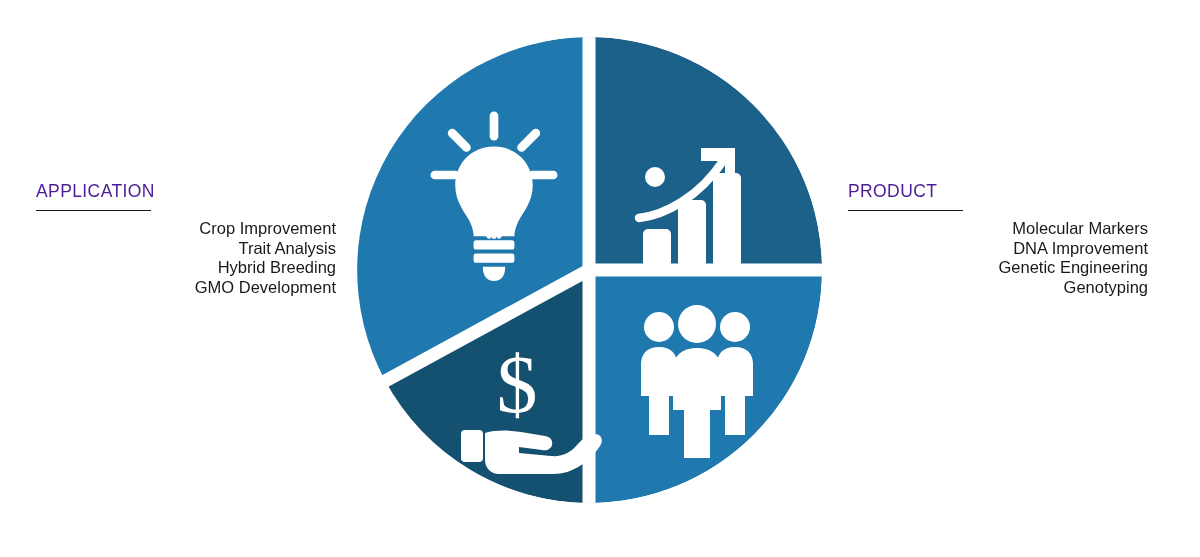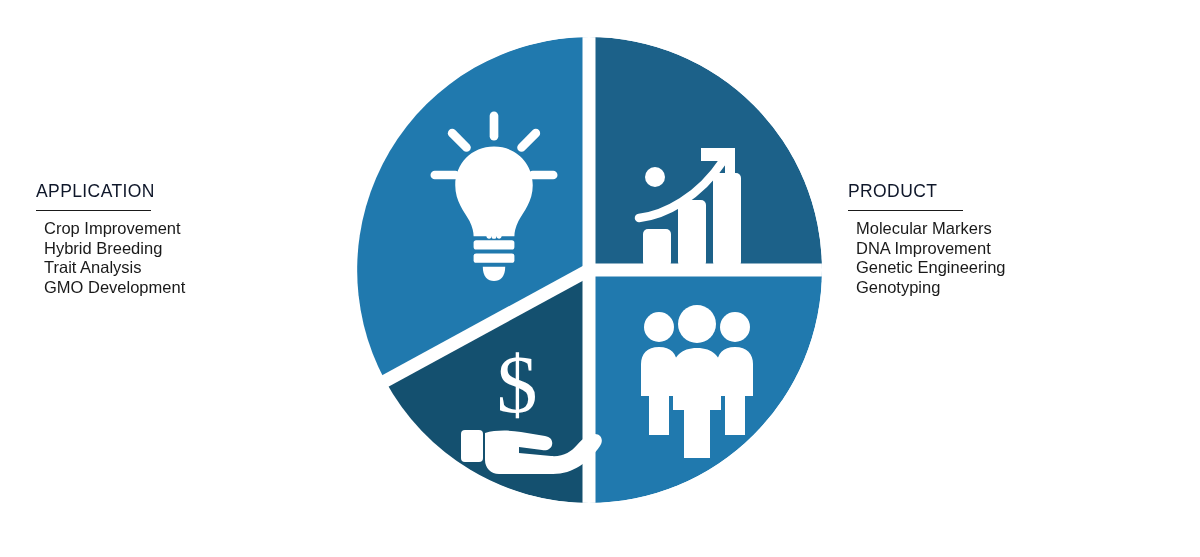--- a/index.html
+++ b/index.html
@@ -20,35 +20,36 @@
   .label-block {
     position: absolute;
     width: 300px;
   }
   #label-left  { left: 36px;  top: 182px; text-align: left; }
   #label-right { left: 848px; top: 182px; text-align: left; }
 
   .label-title {
     font-size: 17.5px;
     letter-spacing: 0.4px;
-    color: #0f172a;
+    color: #4c1d95;
     line-height: 1.1;
     white-space: nowrap;
   }
   .label-rule {
     margin-top: 9px;
     margin-bottom: 8px;
     width: 115px;
     height: 1px;
     background: #1a1a1a;
   }
   .label-list {
     list-style: none;
-    margin: 8px;
+    margin: 0;
     padding: 0;
+    text-align: right;
   }
   .label-list li {
     font-size: 16.5px;
     line-height: 19.6px;
     color: #1a1a1a;
     white-space: nowrap;
   }
 
   
   #pie-wheel {
@@ -61,22 +62,22 @@
   #pie-wheel svg { display: block; width: 100%; height: 100%; }
 </style>
 </head>
 <body style="background: rgb(255, 255, 255);">
 
 <div class="label-block" id="label-left">
   <div class="label-title">APPLICATION</div>
   <div class="label-rule"></div>
   <ul class="label-list">
     <li>Crop Improvement</li>
+    <li>Trait Analysis</li>
     <li>Hybrid Breeding</li>
-    <li>Trait Analysis</li>
     <li>GMO Development</li>
   </ul>
 </div>
 
 <div class="label-block" id="label-right">
   <div class="label-title">PRODUCT</div>
   <div class="label-rule"></div>
   <ul class="label-list">
     <li>Molecular Markers</li>
     <li>DNA Improvement</li>

